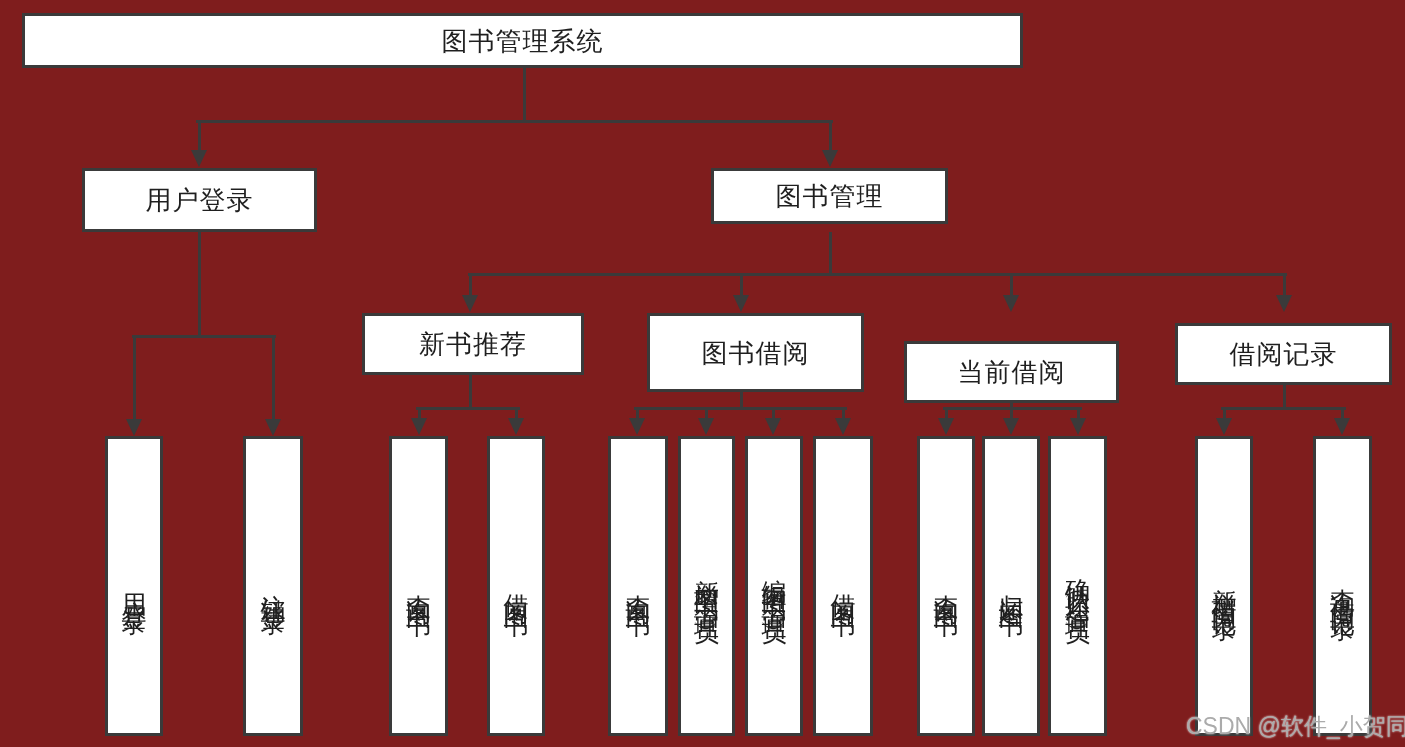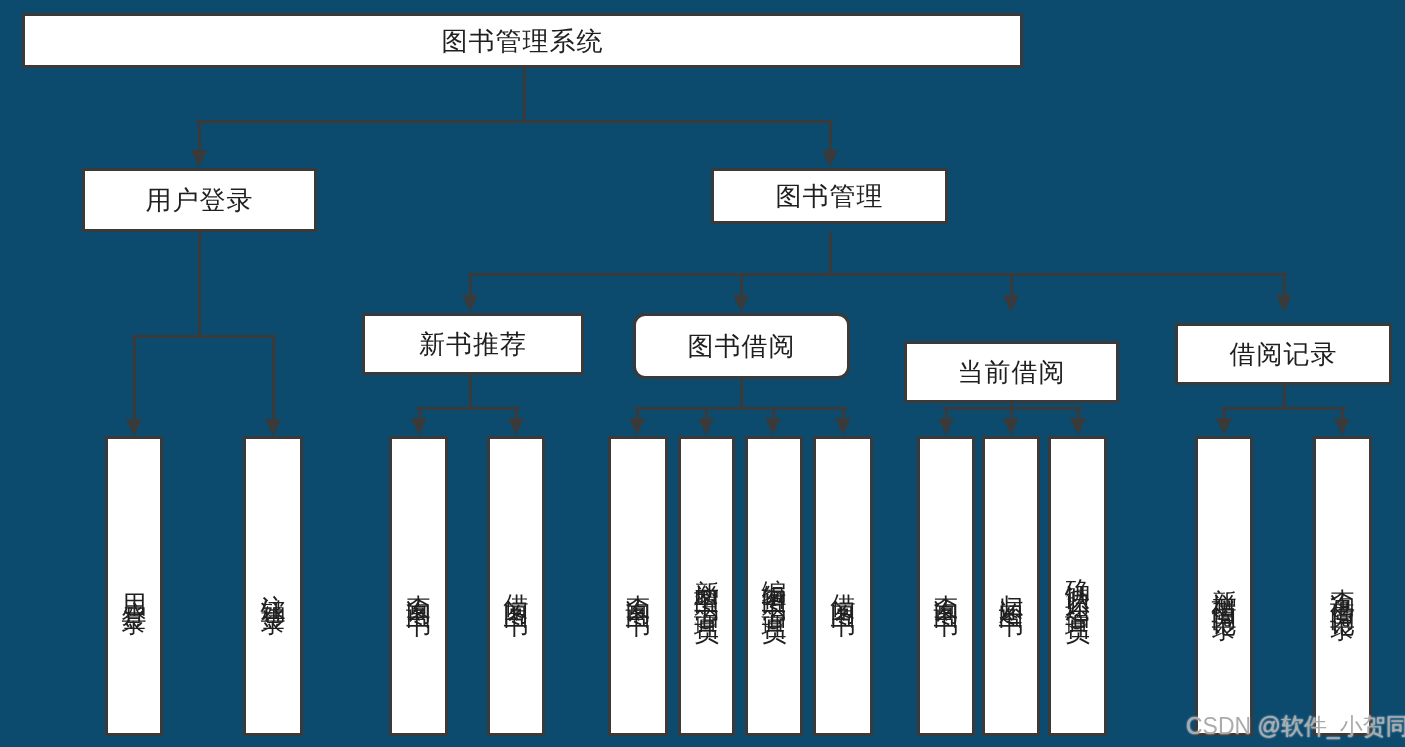--- a/index.html
+++ b/index.html
@@ -12,21 +12,21 @@
     width: 1405px;
     height: 747px;
     overflow: hidden;
     position: relative;
   }
   #canvas {
     position: absolute;
     left: 0; top: 0;
     width: 1405px;
     height: 747px;
-    background: #0c4a6e;
+    background: #7f1d1d;
     text-decoration: underline;
   }
   .box {
     position: absolute;
     box-sizing: border-box;
     border: 3px solid #3a3a3a;
     background: #ffffff;
     color: #1f1f1f;
     display: flex;
     align-items: center;
@@ -44,21 +44,21 @@
     top: 436px;
     height: 300px;
   }
   
   #b-root      { left: 22px;  top: 13px;  width: 1001px; height: 55px; }
   
   #b-login     { left: 82px;  top: 168px; width: 235px;  height: 64px; }
   #b-mgmt      { left: 711px; top: 168px; width: 237px;  height: 56px; }
   
   #b-newbook   { left: 362px;  top: 313px; width: 222px; height: 62px; }
-  #b-borrowing { left: 633px;  top: 313px; width: 217px; height: 66px; border-radius: 12px; }
+  #b-borrowing { left: 647px;  top: 313px; width: 217px; height: 79px; }
   #b-current   { left: 904px;  top: 313px; width: 215px; height: 62px; margin-top: 28px; }
   #b-records   { left: 1175px; top: 323px; width: 217px; height: 62px; }
   
   #lf-1  { left: 105px;  width: 58px; }
   #lf-2  { left: 243px;  width: 60px; }
   #lf-3  { left: 389px;  width: 59px; }
   #lf-4  { left: 487px;  width: 58px; }
   #lf-5  { left: 608px;  width: 60px; }
   #lf-6  { left: 678px;  width: 57px; }
   #lf-7  { left: 745px;  width: 58px; }

